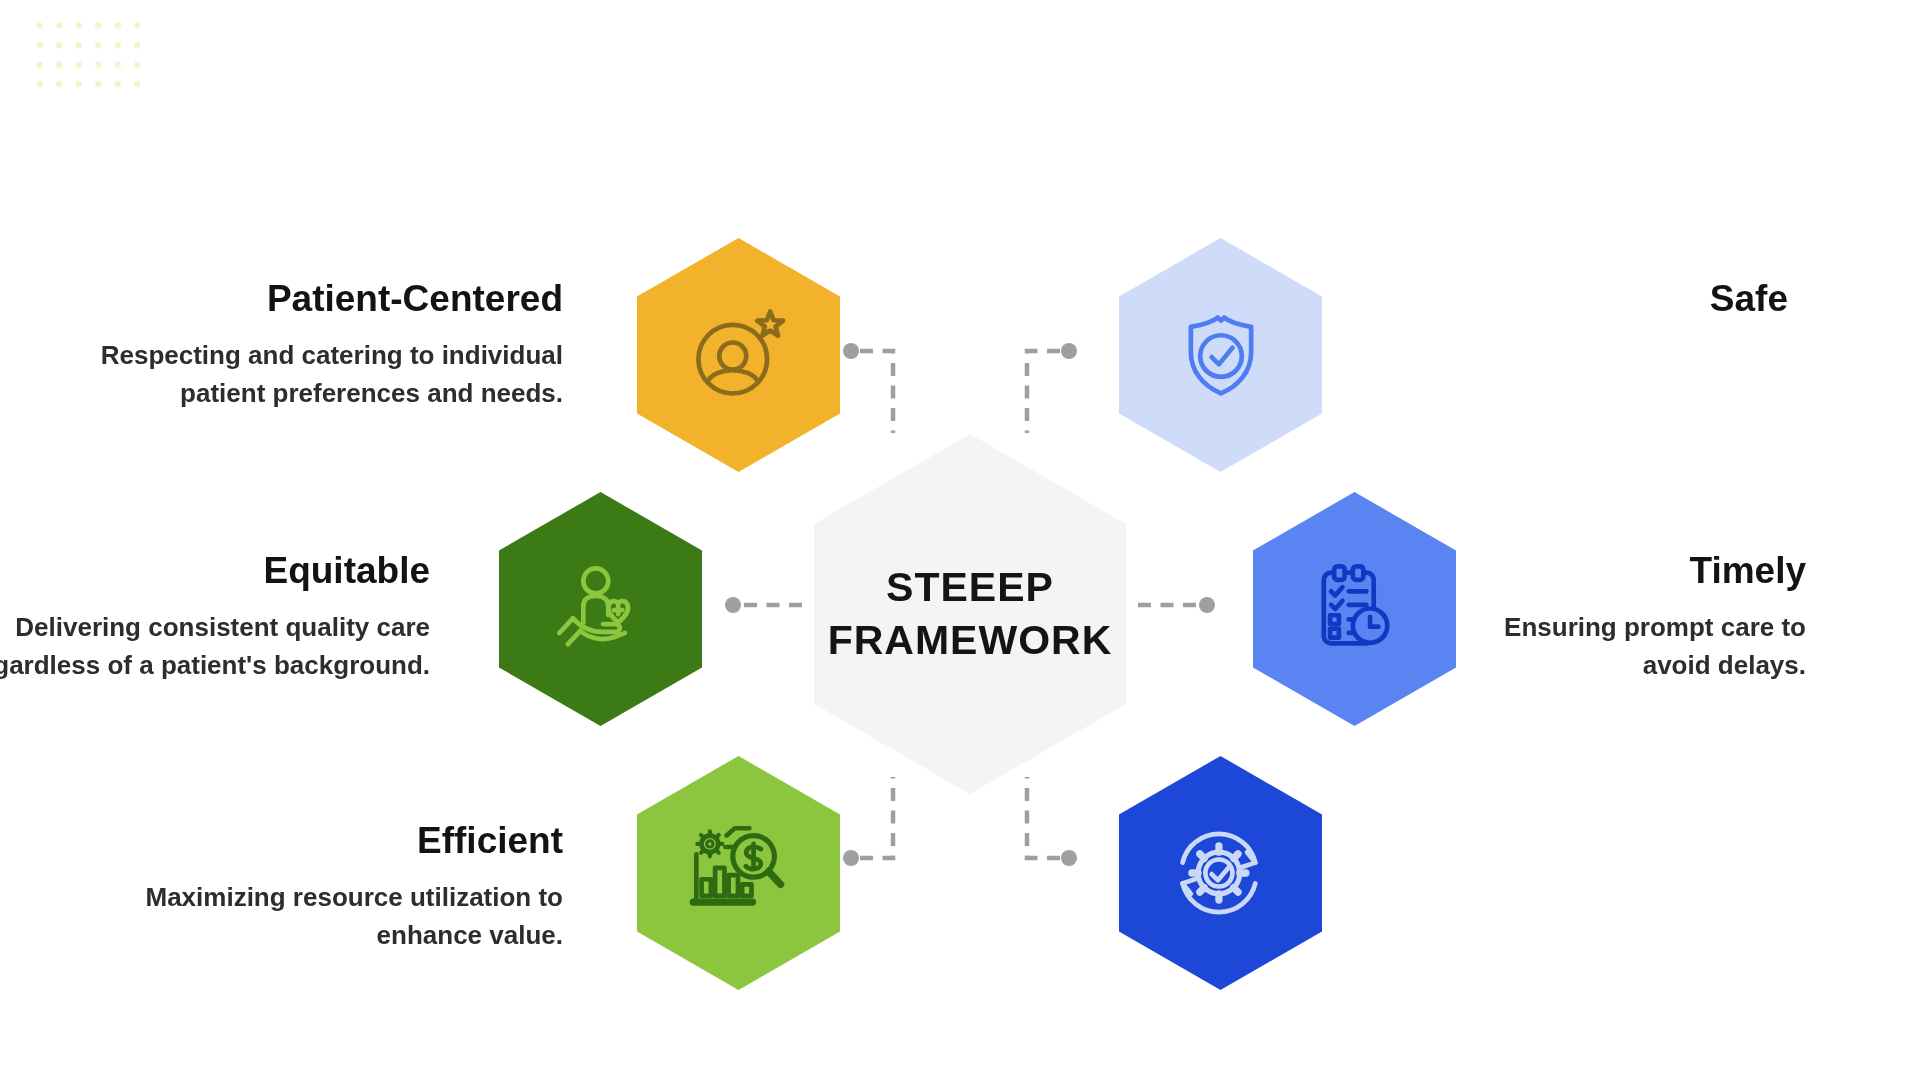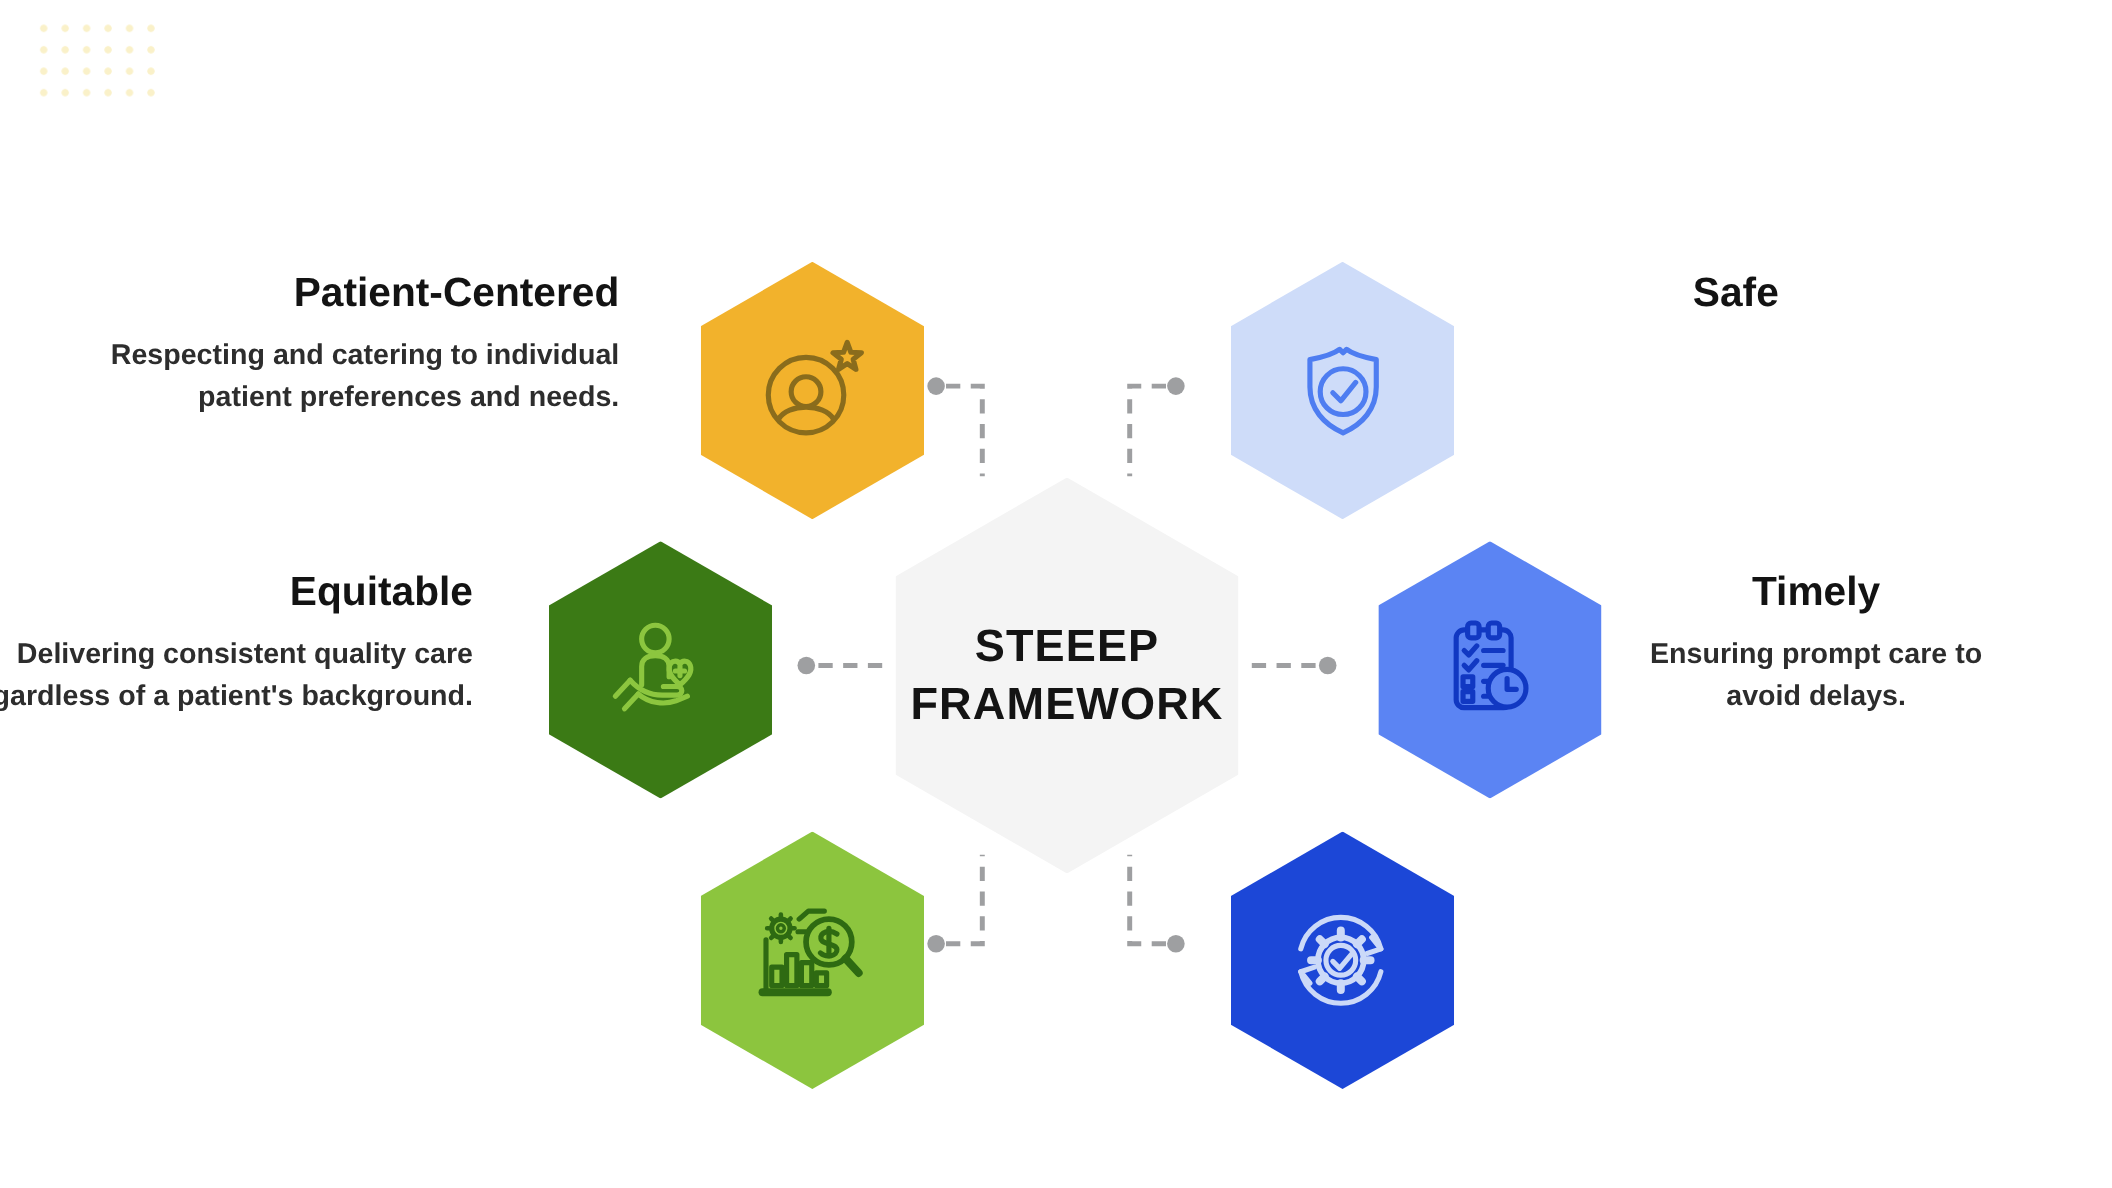--- a/index.html
+++ b/index.html
@@ -26,29 +26,29 @@
   .hex-midblue{left:1253px;top:492px;background:#5B84F3;}
   .hex-lightgreen{left:637px;top:756px;background:#8CC53E;}
   .hex-royal{left:1119px;top:756px;background:#1C47D7;}
   .hex-center{left:814px;top:434px;width:312px;height:360px;background:#F4F4F4;}
   .center-title{
     text-align:center;font-weight:700;font-size:41px;line-height:53px;
     letter-spacing:1px;color:#141414;
   }
   .icon{width:104px;height:104px;}
   
-  .text-block{position:absolute;}
+  .text-block{position:absolute;margin-top:33px;}
   .text-block h2{
     margin:0;font-size:37px;line-height:46px;font-weight:700;color:#131313;
   }
   .text-block p{
     margin:14px 0 0 0;font-size:26px;line-height:38px;font-weight:700;color:#2d2d2d;
   }
   .align-right{text-align:right;}
-  .align-left{text-align:center;}
+  .align-left{text-align:right;}
   .tb-patient{right:1357px;top:243px;width:500px;}
   .tb-safe{left:1368px;top:243px;width:420px;}
   .tb-equitable{right:1490px;top:515px;width:470px;}
   .tb-timely{left:1496px;top:515px;width:310px;}
   .tb-efficient{right:1357px;top:785px;width:460px;}
   .tb-effective{left:1366px;top:785px;width:400px;}
   
   .connectors{position:absolute;left:0;top:0;width:1920px;height:1080px;}
   .conn{stroke:#9E9FA1;stroke-width:4.5;fill:none;stroke-dasharray:13 9.5;}
   .conn-dot{fill:#9E9FA1;}
@@ -167,20 +167,24 @@
       <circle cx="22" cy="22" r="3" stroke-width="3"></circle>
       <path stroke-width="4" d="M 30.5 22 L 34 22 M 28 28 L 30.5 30.5 M 22 30.5 L 22 34 M 16 28 L 13.5 30.5 M 13.5 22 L 10 22 M 16 16 L 13.5 13.5 M 22 13.5 L 22 10 M 28 16 L 30.5 13.5"></path>
       <path d="M 37 25 L 44 25"></path>
       <path d="M 38 14 L 46 7 L 60 7"></path>
       <circle cx="64" cy="34" r="20" stroke-width="5"></circle>
       <path d="M 78.5 48.5 L 90 61" stroke-width="7"></path>
       <path d="M 64 22 L 64 46"></path>
       <path d="M 71 27 C 64 22.5 56.5 25.5 57 31 C 57.5 36.5 70.5 35 71 40.5 C 71.5 46 62 48.5 56.5 43.5"></path>
     </svg>
   </div>
+  <div class="text-block tb-efficient align-right">
+    <h2>Efficient</h2>
+    <p>Maximizing resource utilization to enhance value.</p>
+  </div>
 
   <div class="hex hex-sat hex-royal">
     <svg class="icon" viewBox="0 0 100 100" fill="none" stroke="#CBD9F8" stroke-width="4.5" stroke-linecap="round" stroke-linejoin="round">
       <path stroke-width="7" d="M 68 50 L 74 50 M 62.1 64.1 L 66.4 68.4 M 48 70 L 48 76 M 33.9 64.1 L 29.6 68.4 M 28 50 L 22 50 M 33.9 35.9 L 29.6 31.6 M 48 30 L 48 24 M 62.1 35.9 L 66.4 31.6"></path>
       <circle cx="48" cy="50" r="20" stroke-width="5"></circle>
       <circle cx="48" cy="50" r="13"></circle>
       <path d="M 41 51 L 47 57 L 58 44"></path>
       <path d="M 13 40 A 36 36 0 0 1 83 40"></path>
       <path d="M 75 30 L 83 40 L 71 44"></path>
       <path d="M 83 60 A 36 36 0 0 1 13 60"></path>

